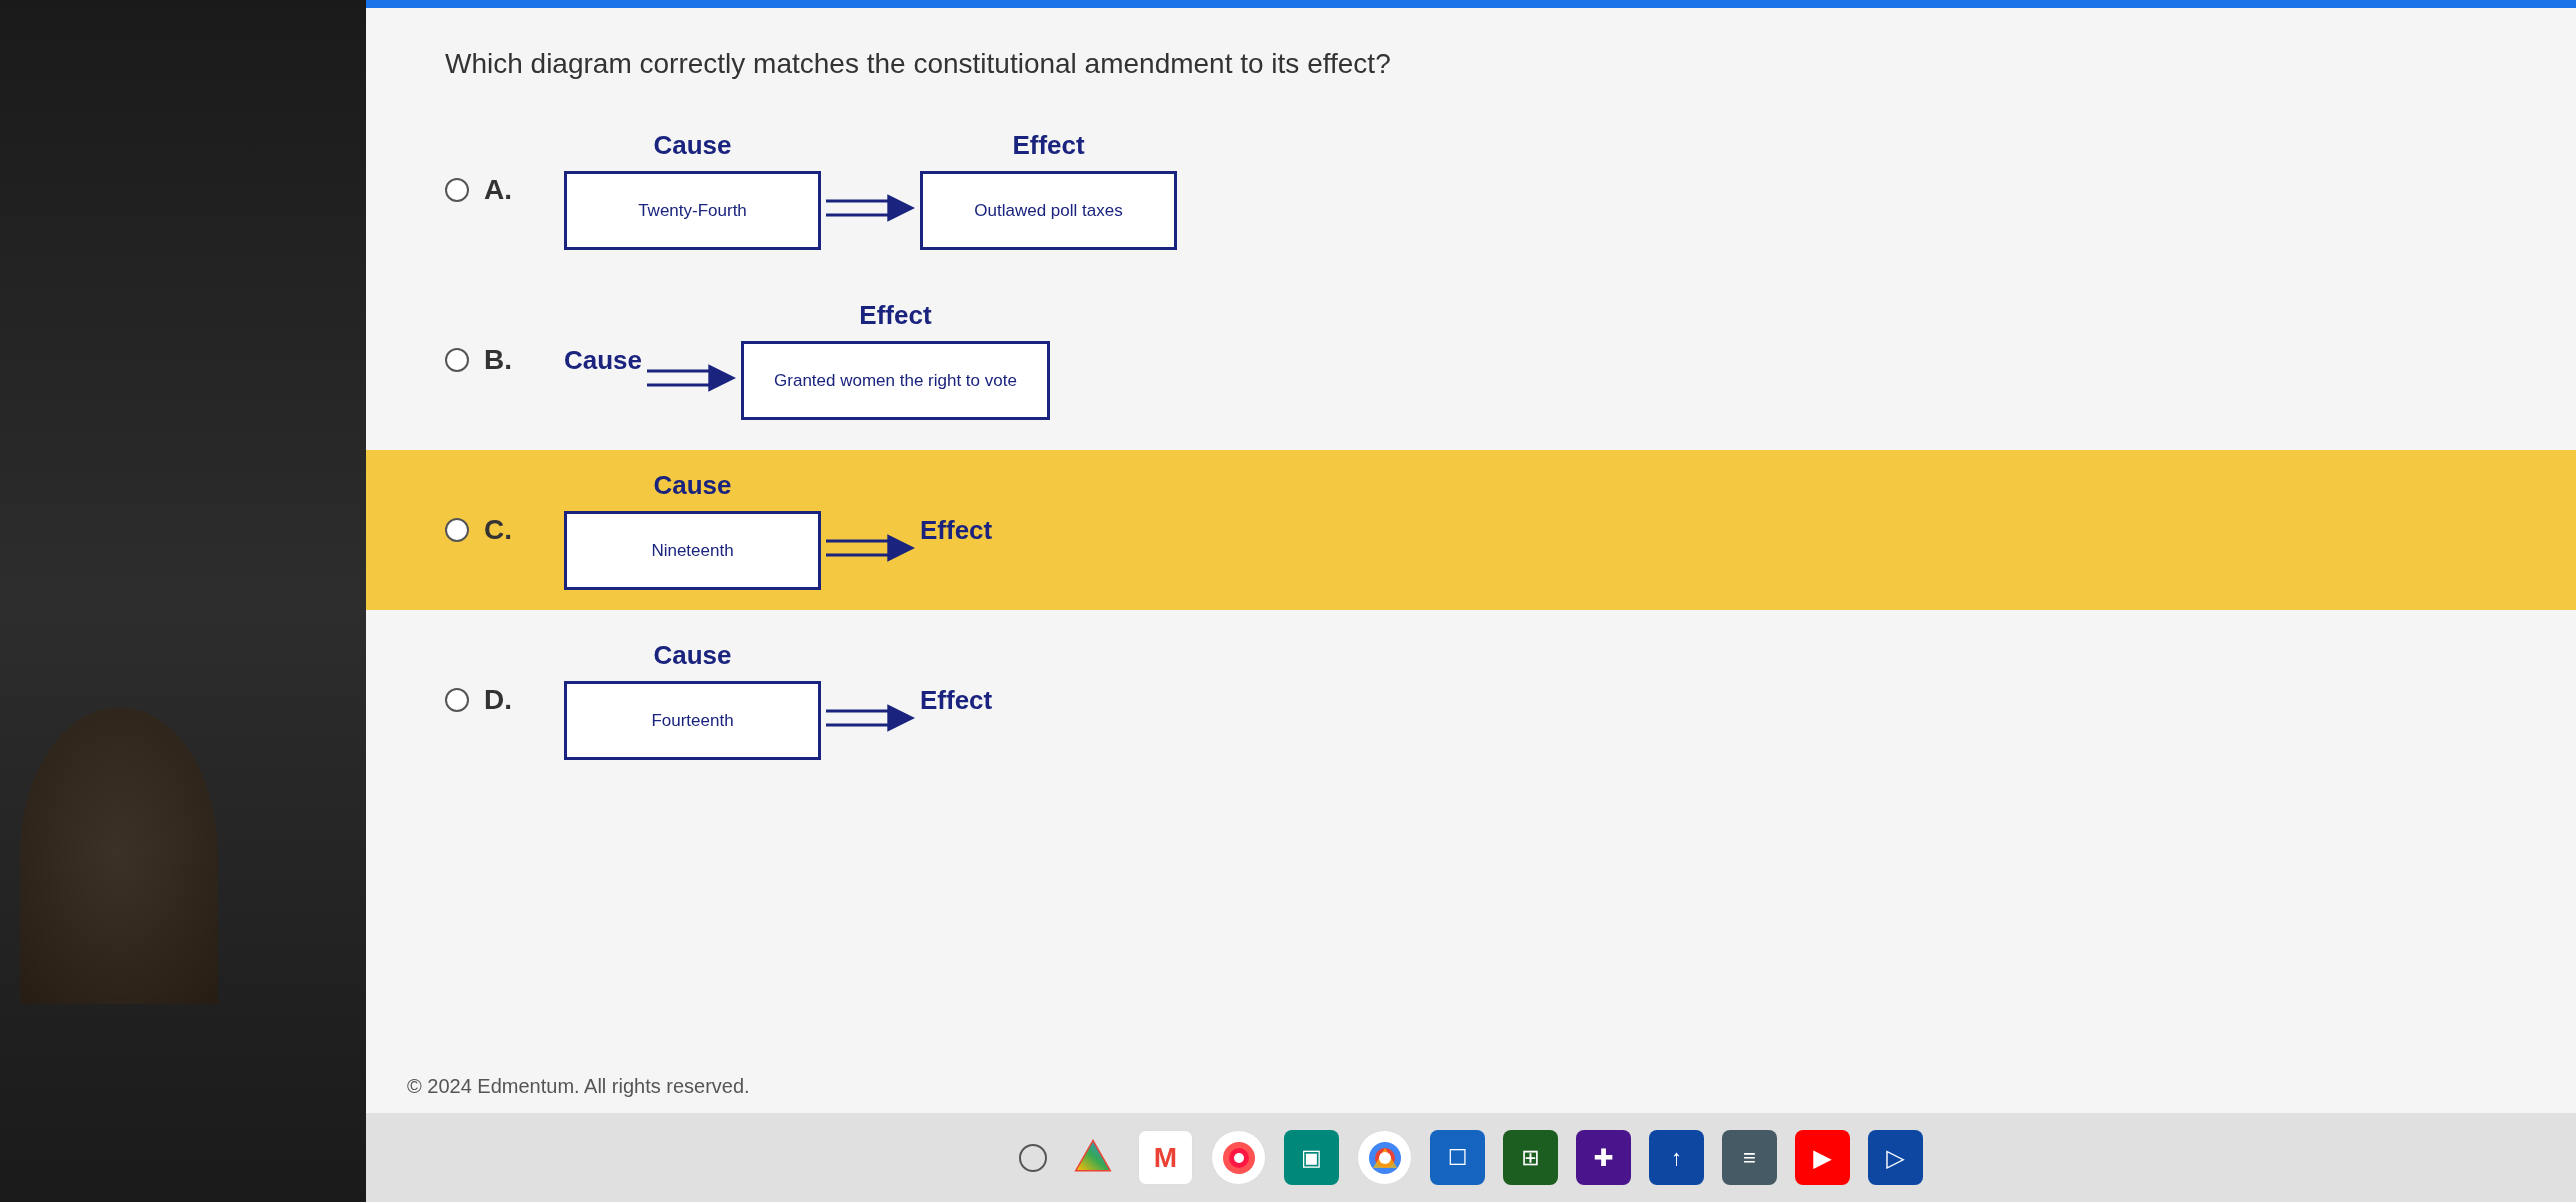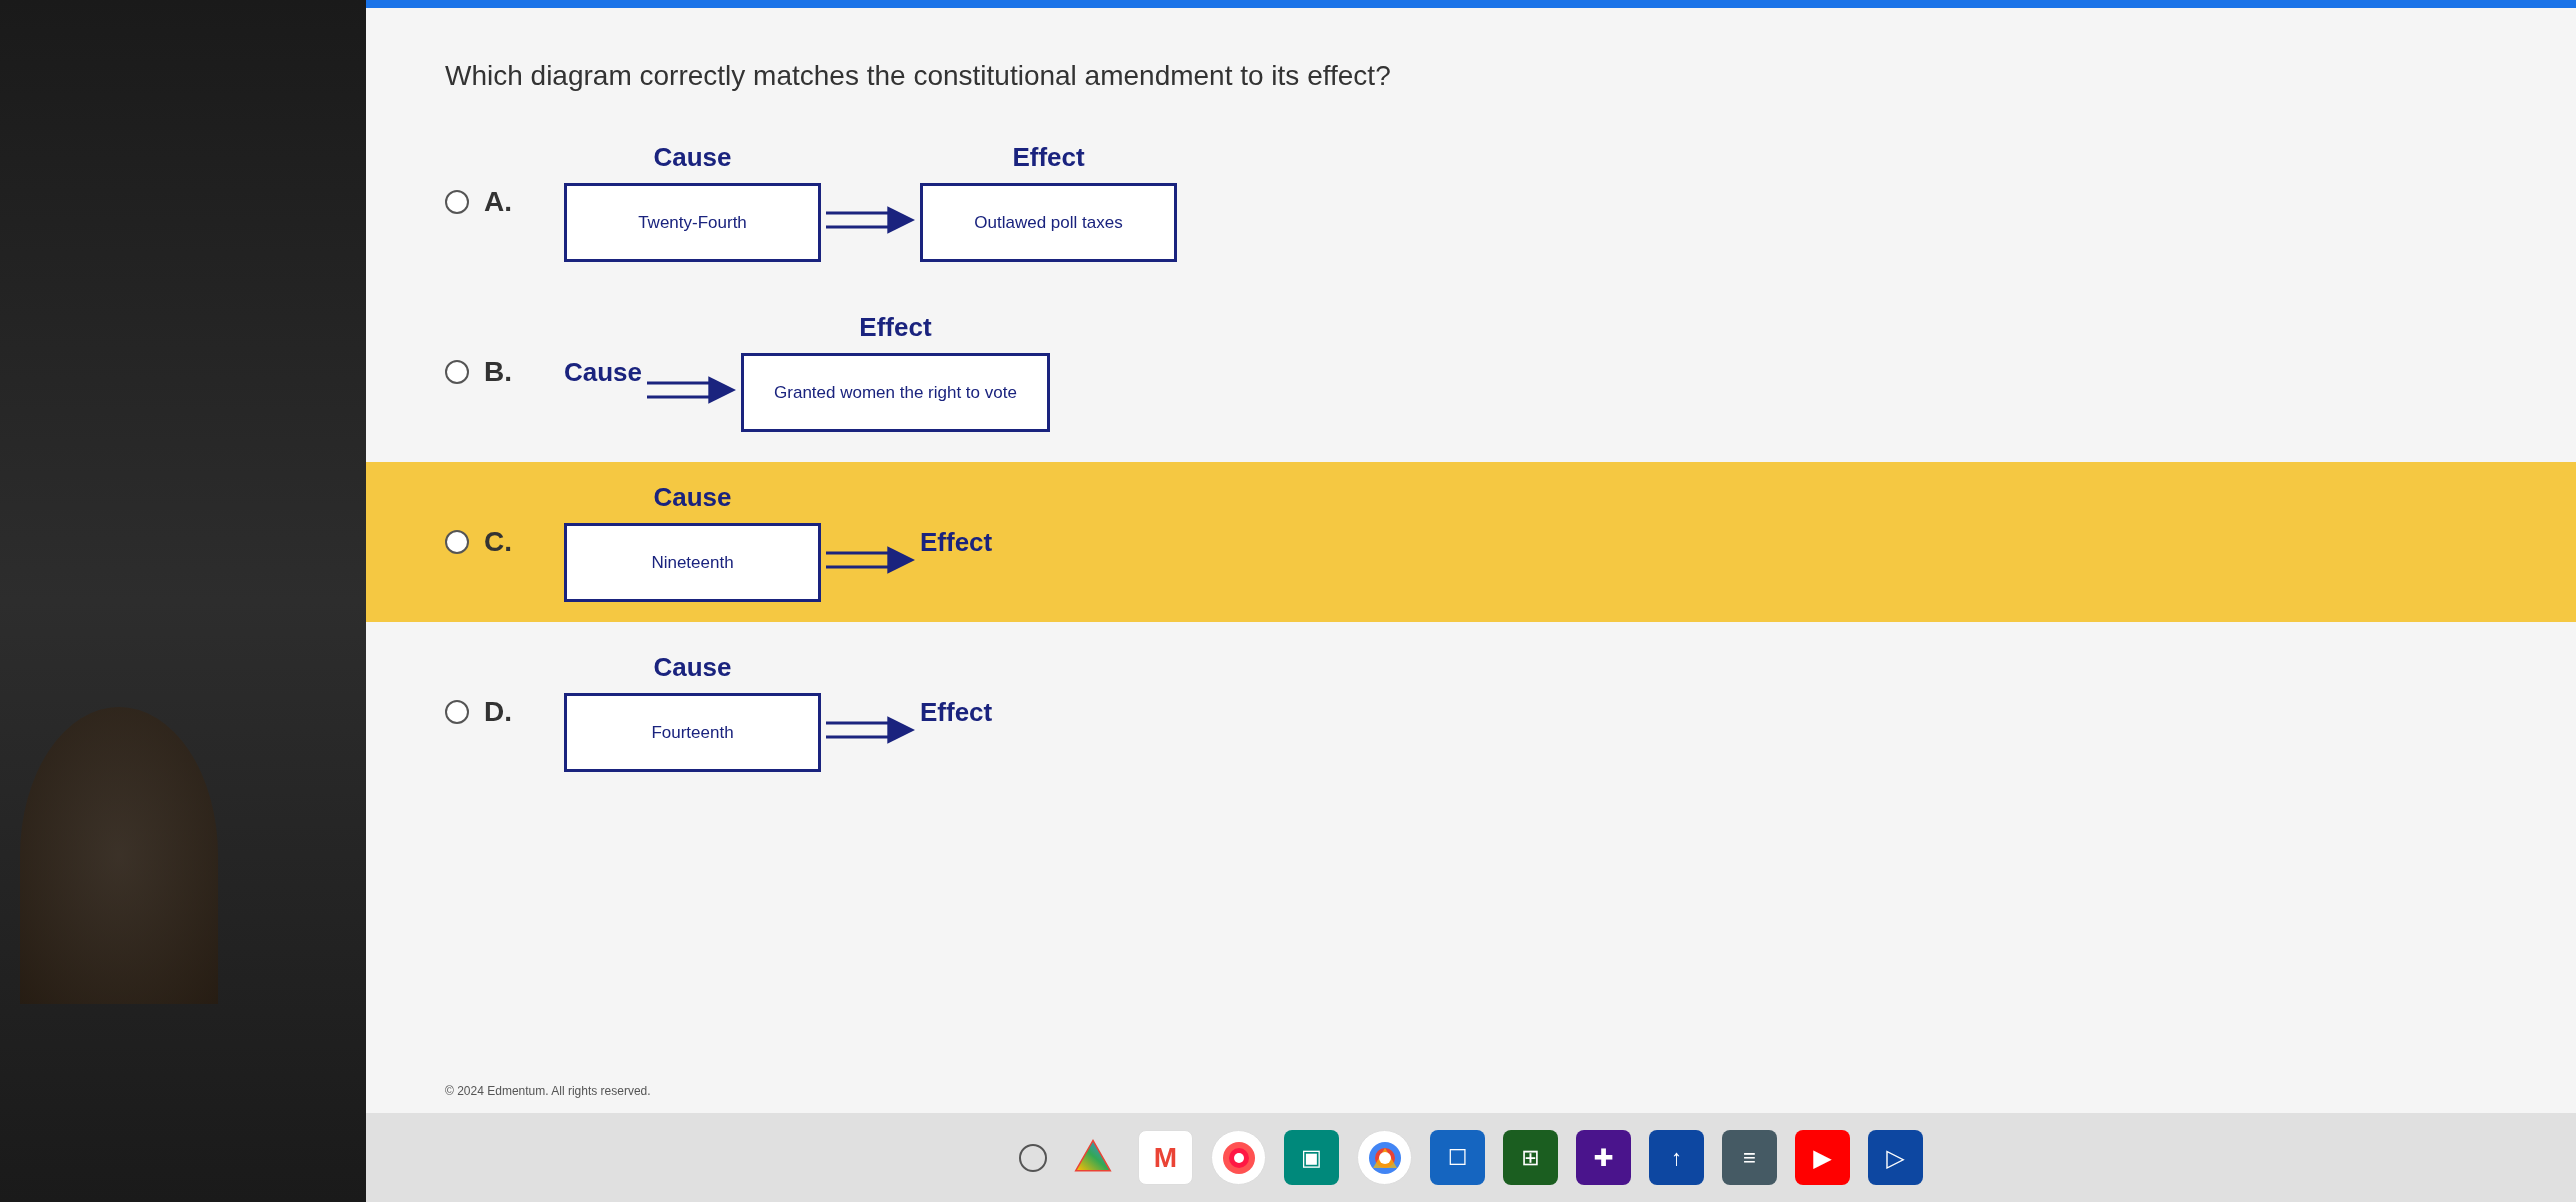--- a/index.html
+++ b/index.html
@@ -57,21 +57,20 @@
       padding: 40px 79px;
       background: #f5f5f5;
       overflow: hidden;
     }
 
     .question-text {
       font-size: 28px;
       color: #333;
       margin-bottom: 40px;
       font-weight: normal;
-      margin-top: 12px;
     }
 
     .options-container {
       display: flex;
       flex-direction: column;
       gap: 30px;
     }
 
     .option-row {
       display: flex;
@@ -150,22 +149,22 @@
       padding-top: 36px;
       margin: 0 5px;
     }
 
     .double-arrow-svg {
       width: 89px;
       height: 30px;
     }
 
     .footer {
-      padding: 15px 79px;
-      font-size: 12px;
+      padding: 15px 41px;
+      font-size: 20px;
       color: #555;
       background: #f5f5f5;
     }
 
     .taskbar {
       height: 89px;
       background: #e8e8e8;
       display: flex;
       align-items: center;
       justify-content: center;

